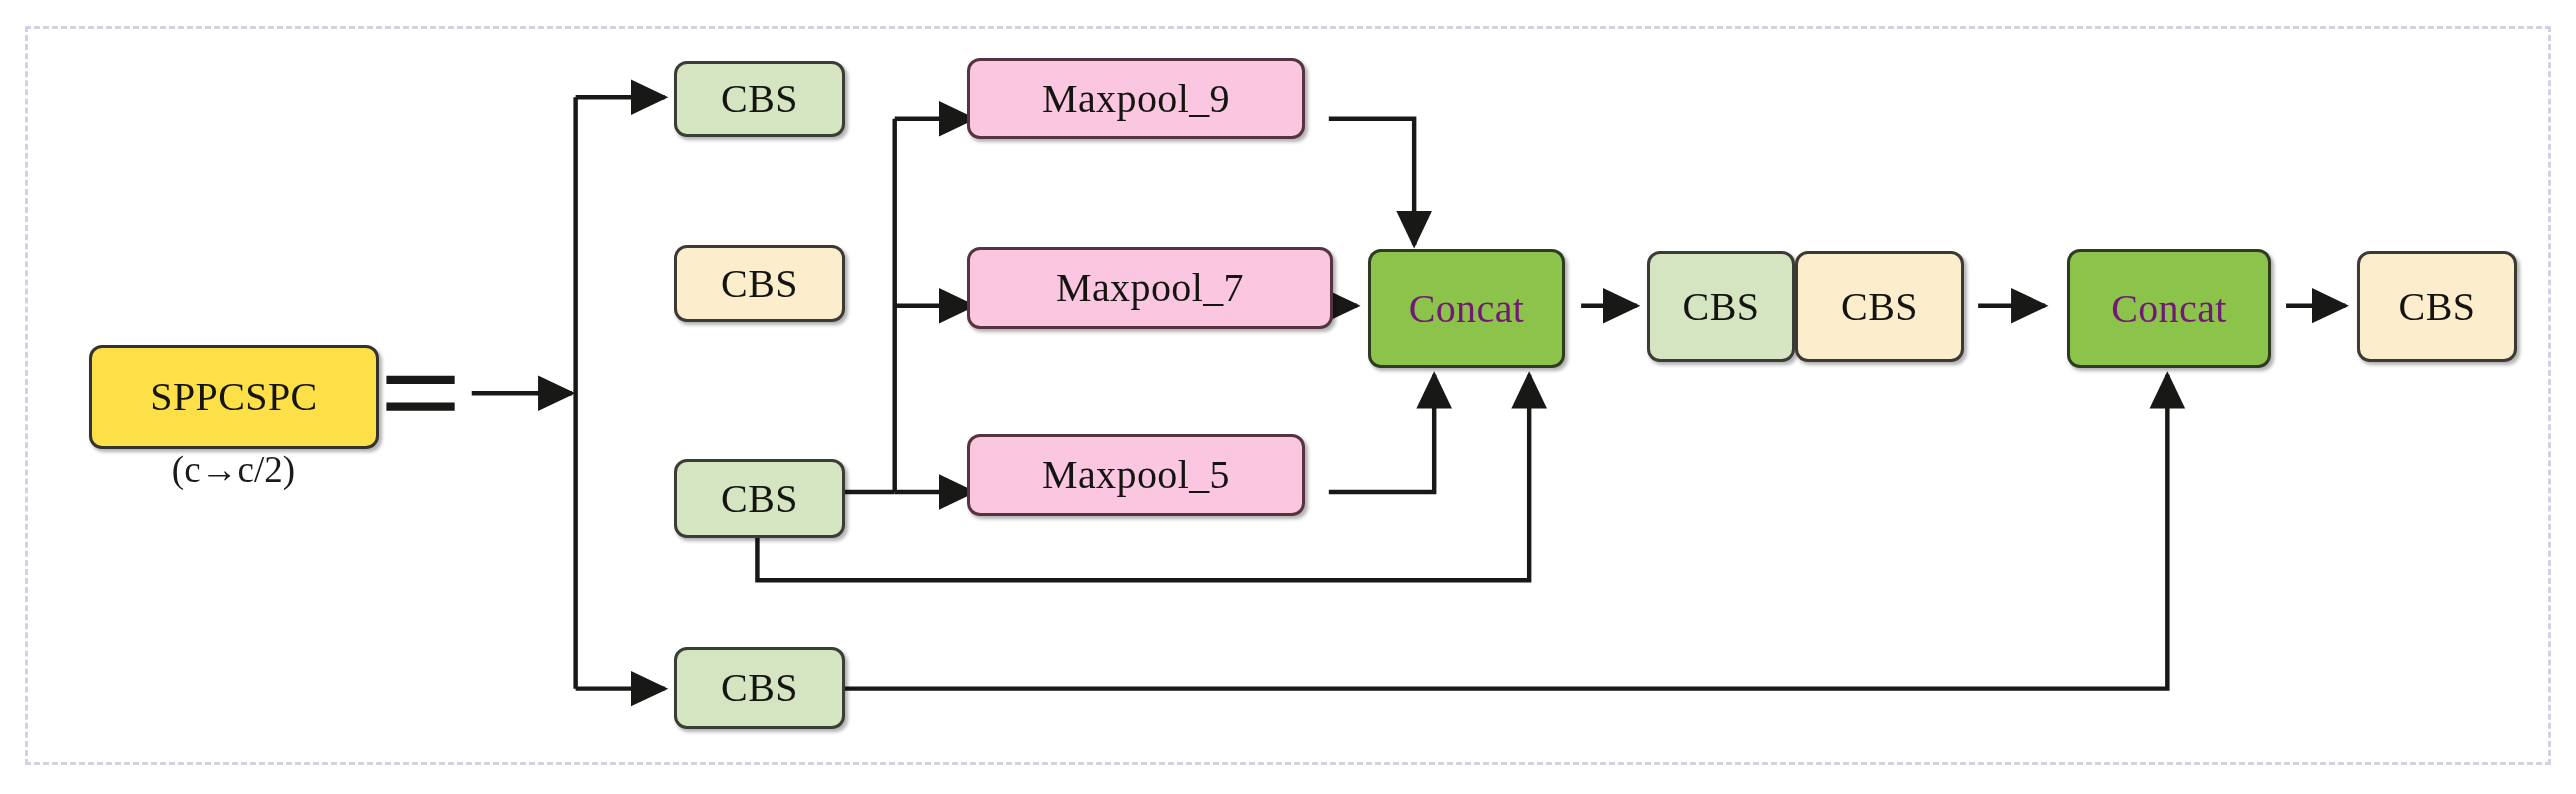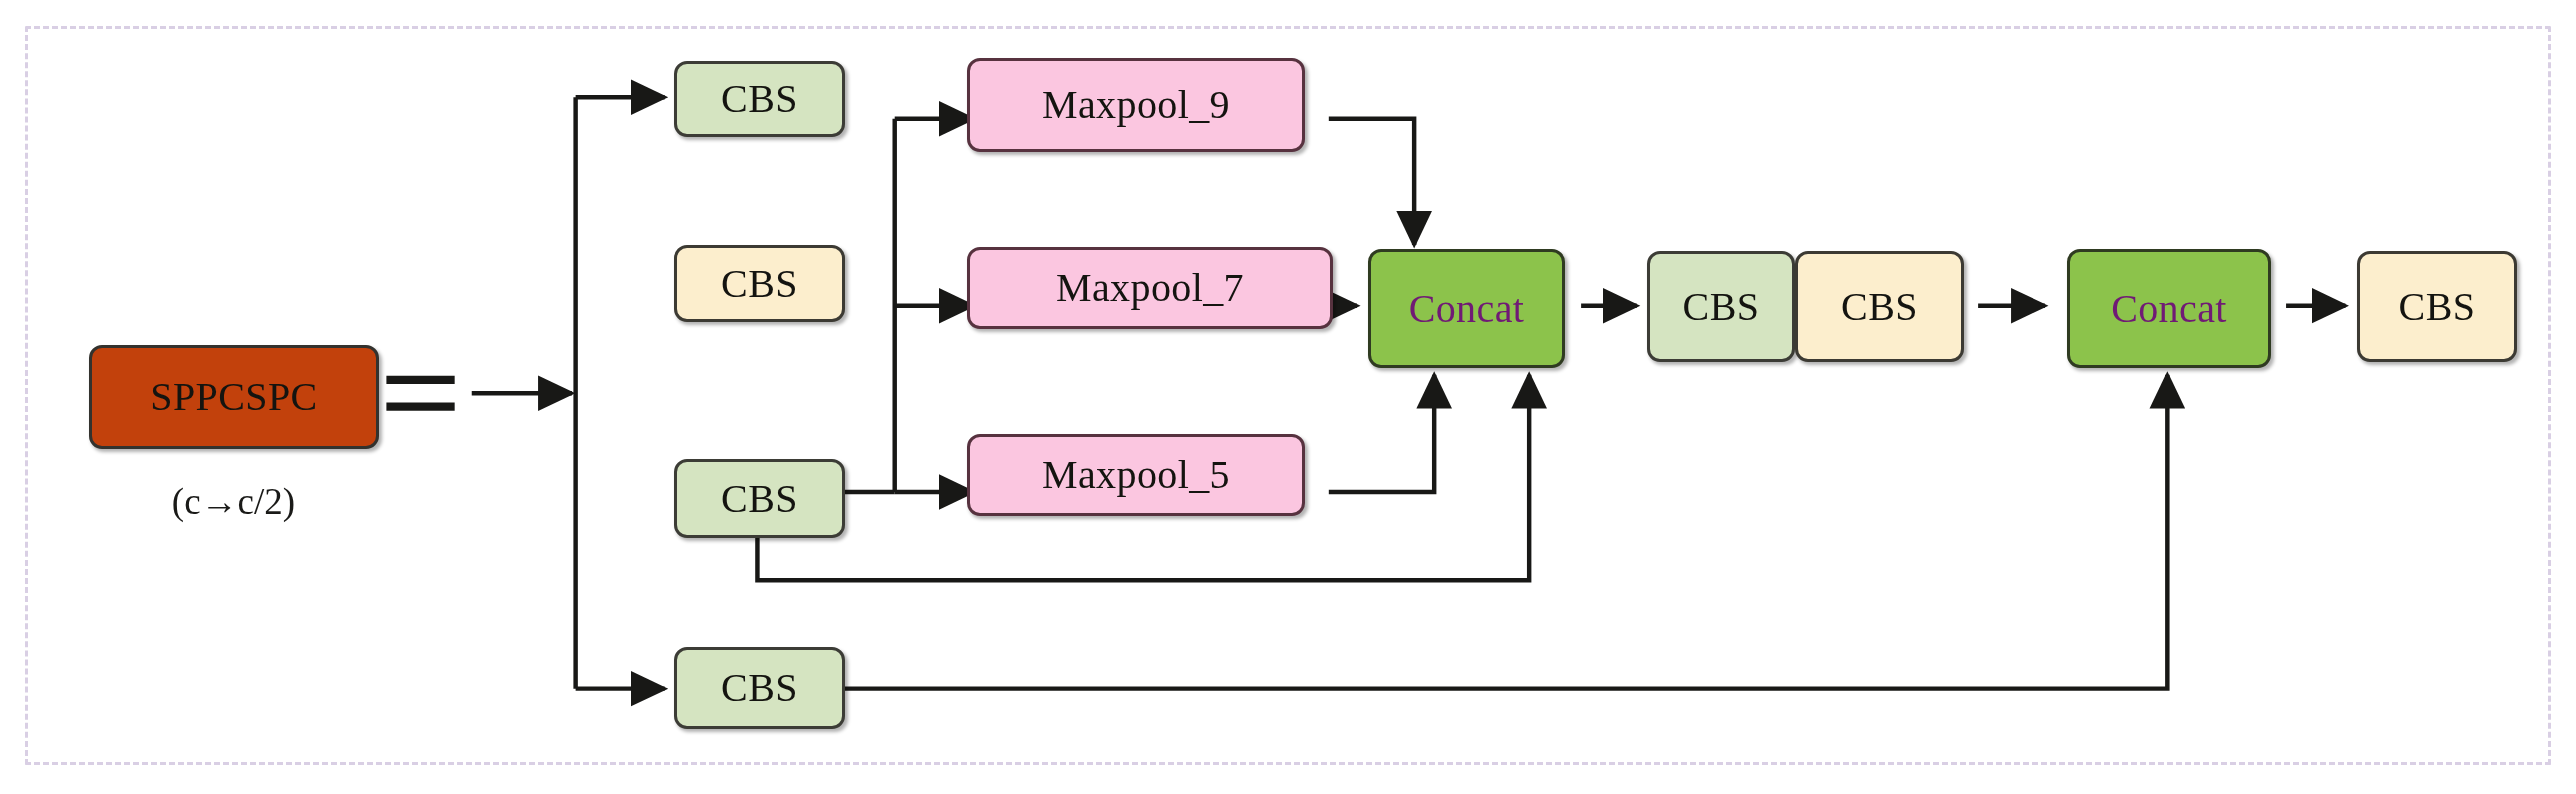--- a/index.html
+++ b/index.html
@@ -46,21 +46,21 @@
     justify-content: center;
     color: #141410;
     font-size: 40px;
     line-height: 1;
     letter-spacing: 0.4px;
     box-shadow: 2.2px 3px 3.7px rgba(0,0,0,0.30);
     z-index: 5;
     white-space: nowrap;
   }
   .node.sppcspc {
-    background: #c2410c;
+    background: #fde047;
     border-color: #33322e;
   }
   .node.cbs-green {
     background: #d5e4c1;
     border-color: #3c3c36;
   }
   .node.cbs-cream {
     background: #fceecd;
     border-color: #3c3a33;
   }
@@ -128,41 +128,41 @@
       <polyline points="1130,928 2920,928 2920,505" marker-end="url(#ah)"></polyline>
 
       <line x1="3080" y1="412" x2="3160" y2="412" marker-end="url(#ah)"></line>
     </g>
   </svg>
 
   <div class="node sppcspc" style="left:89px; top:345px; width:290px; height:104px;">
     <span>SPPCSPC</span>
   </div>
 
-  <div class="caption" style="left:126px; top:480px; width:215px; text-align:center;">
+  <div class="caption" style="left:126px; top:448px; width:215px; text-align:center;">
     <span>(c→c/2)</span>
   </div>
 
   <div class="node cbs-green" style="left:674px; top:61px; width:171px; height:76px;">
     <span>CBS</span>
   </div>
 
   <div class="node cbs-cream" style="left:674px; top:245px; width:171px; height:77px;">
     <span>CBS</span>
   </div>
 
   <div class="node cbs-green" style="left:674px; top:459px; width:171px; height:79px;">
     <span>CBS</span>
   </div>
 
   <div class="node cbs-green" style="left:674px; top:647px; width:171px; height:82px;">
     <span>CBS</span>
   </div>
 
-  <div class="node maxpool" style="left:967px; top:58px; width:338px; height:94px;">
+  <div class="node maxpool" style="left:967px; top:58px; width:338px; height:81px;">
     <span>Maxpool_9</span>
   </div>
 
   <div class="node maxpool" style="left:967px; top:247px; width:366px; height:82px;">
     <span>Maxpool_7</span>
   </div>
 
   <div class="node maxpool" style="left:967px; top:434px; width:338px; height:82px;">
     <span>Maxpool_5</span>
   </div>

